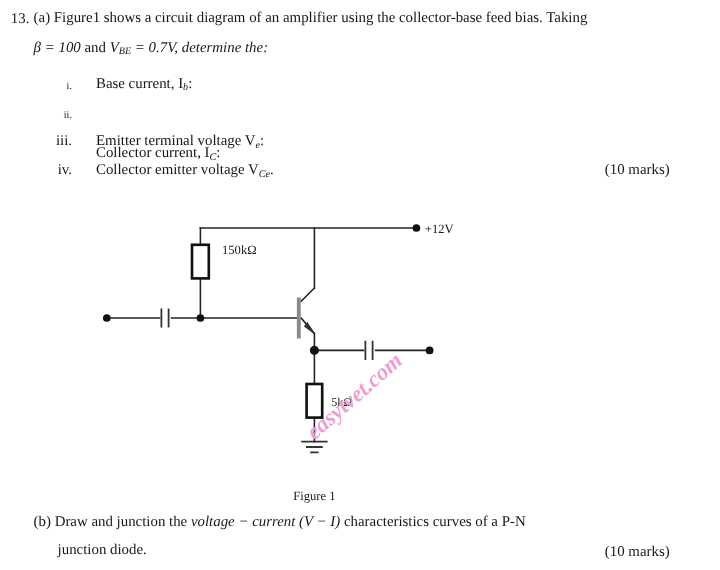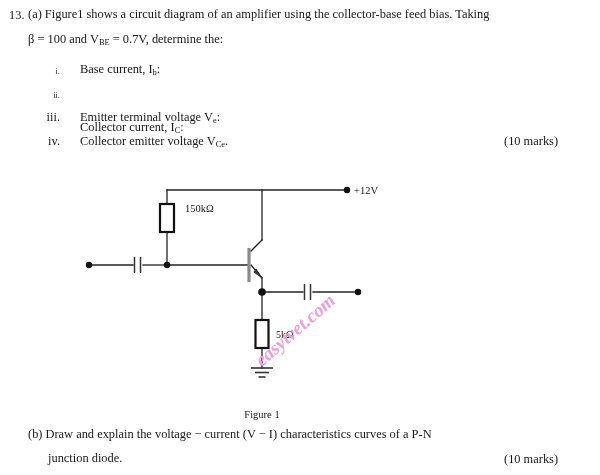--- a/index.html
+++ b/index.html
@@ -27,25 +27,27 @@
   .q-num {
     position: absolute;
     left: 9px;
     top: 8px;
     font-size: 12.4px;
   }
   .lead-1 { left: 28px; top: 8px; }
   .lead-2 { left: 28px; top: 33px; }
 
   .mathit {
+    font-style: italic;
     font-family: "Liberation Serif", "DejaVu Serif", serif;
   }
   sub.msub {
     font-size: 0.68em;
     vertical-align: -0.25em;
+    font-style: italic;
   }
   .li-mark {
     position: absolute;
     text-align: right;
     font-size: 8.5px;
   }
   .li-mark.big { font-size: 12.4px; }
   .li-text { position: absolute; font-size: 12.4px; }
 
   .row-i   { top: 62px; }
@@ -206,16 +208,16 @@
 
     <text x="276" y="166" font-family="Liberation Serif, serif" font-size="10" fill="#171717"><tspan id="t-r5">5kΩ</tspan></text>
 
     <text class="wm" transform="translate(262,195) rotate(-41)"><tspan id="t-wm">easytvet.com</tspan></text>
   </svg>
 </div>
 
 <div class="cap-label">Figure 1</div>
 
 <div class="q-line b-line-1">
-  <span>(b) Draw and explain the </span><span class="mathit">voltage − current</span><span class="mathit"> (V − I)</span><span> characteristics curves of a P-N</span>
+  <span>(b) Draw and junction the </span><span class="mathit">voltage − current</span><span class="mathit"> (V − I)</span><span> characteristics curves of a P-N</span>
 </div>
 <div class="q-line b-line-2">junction diode.</div>
 <div class="marks-b">(10 marks)</div>
 
 </body></html>

